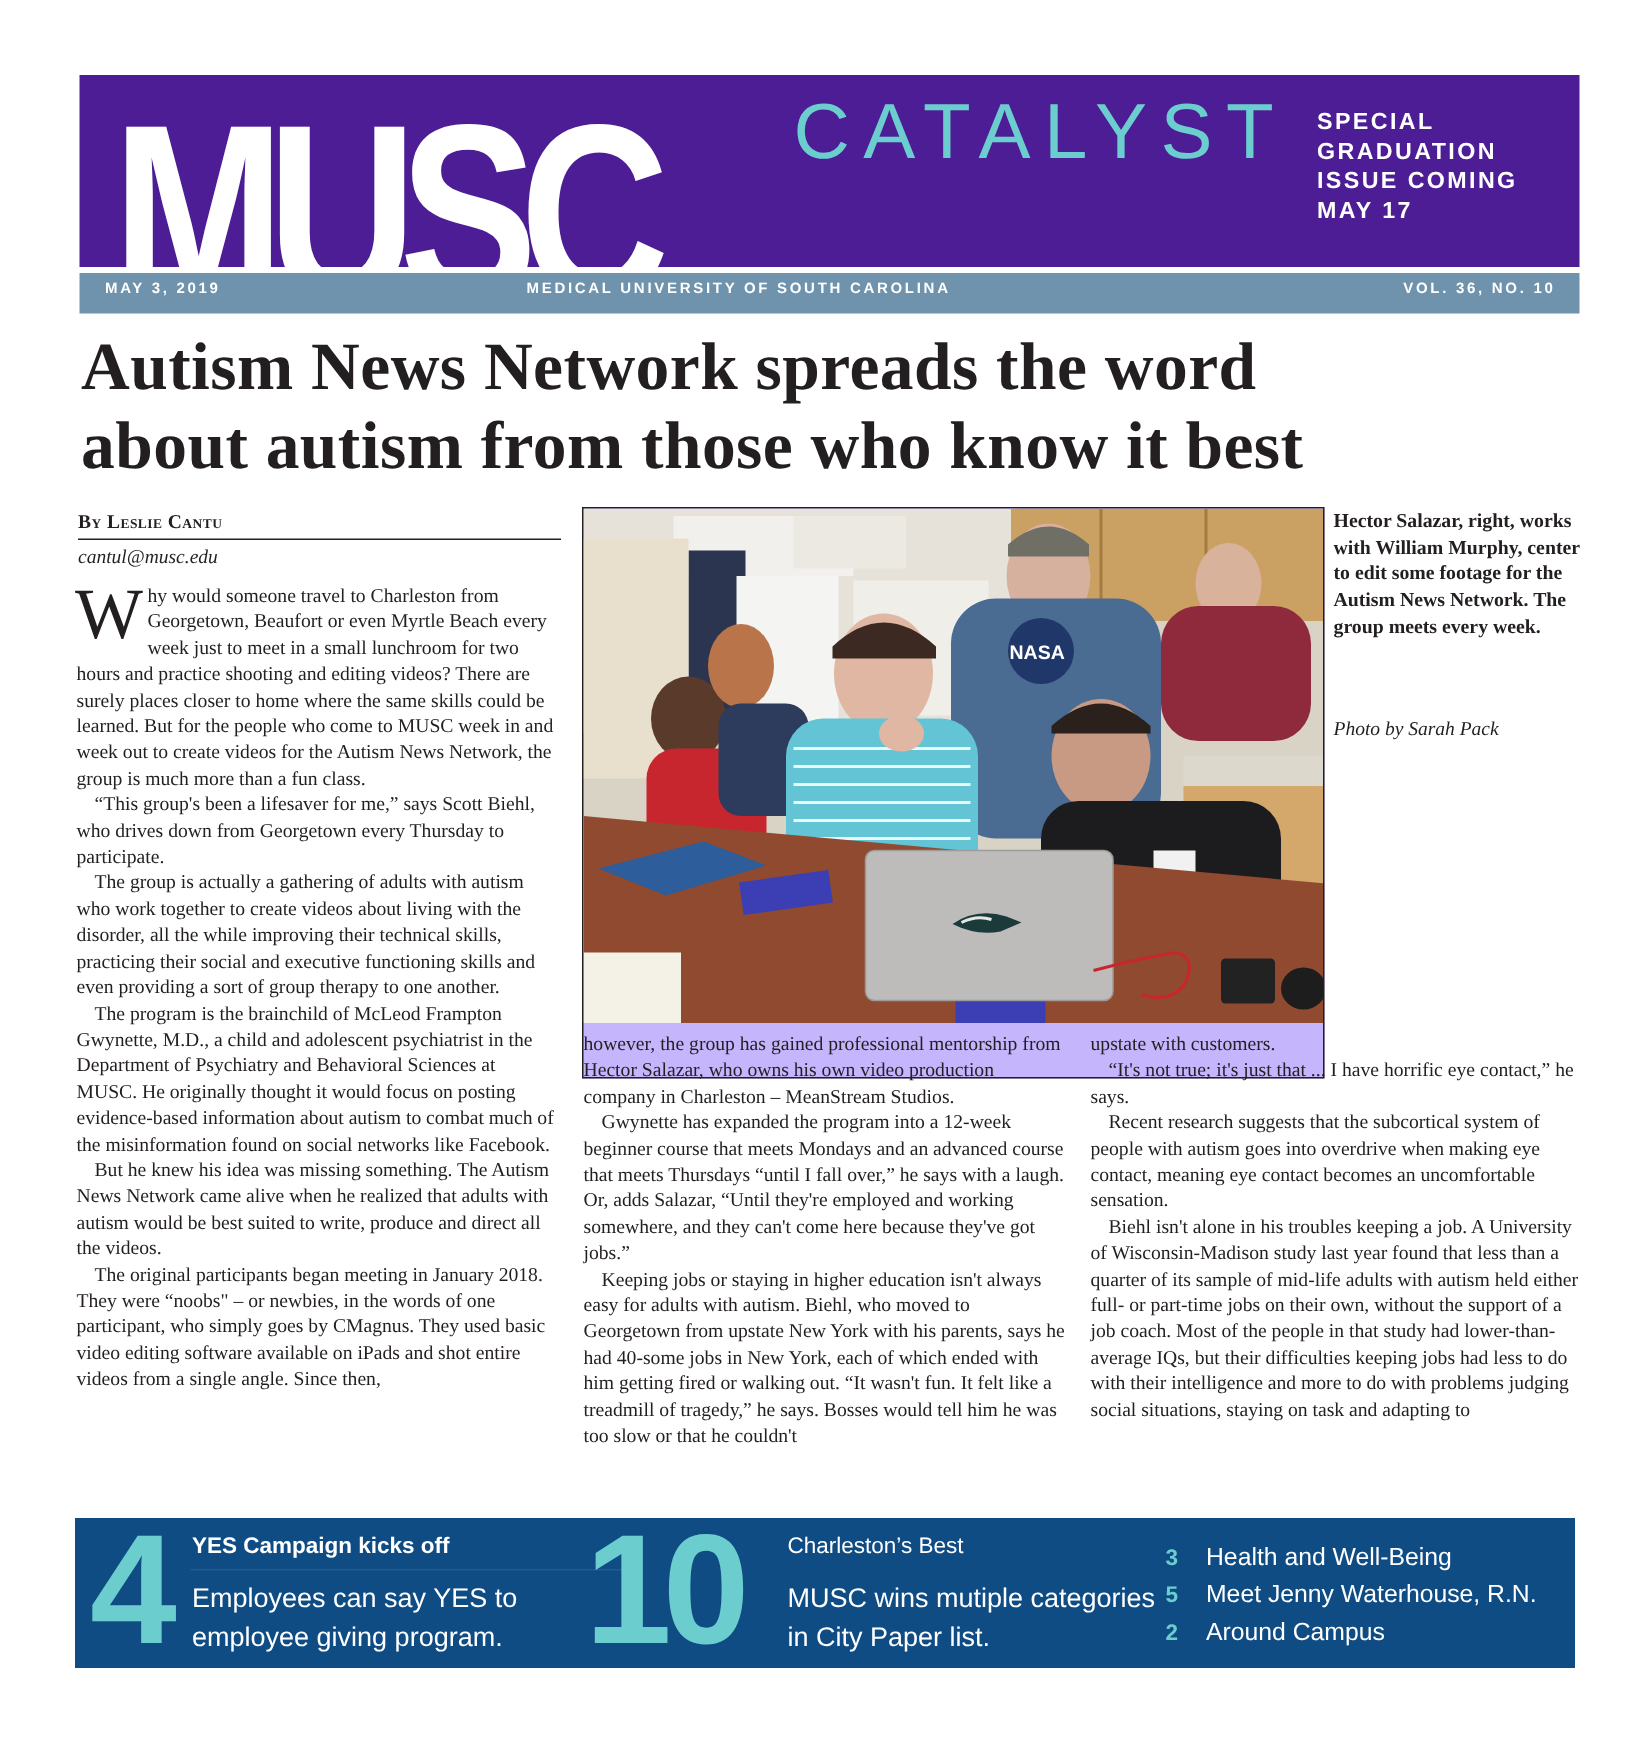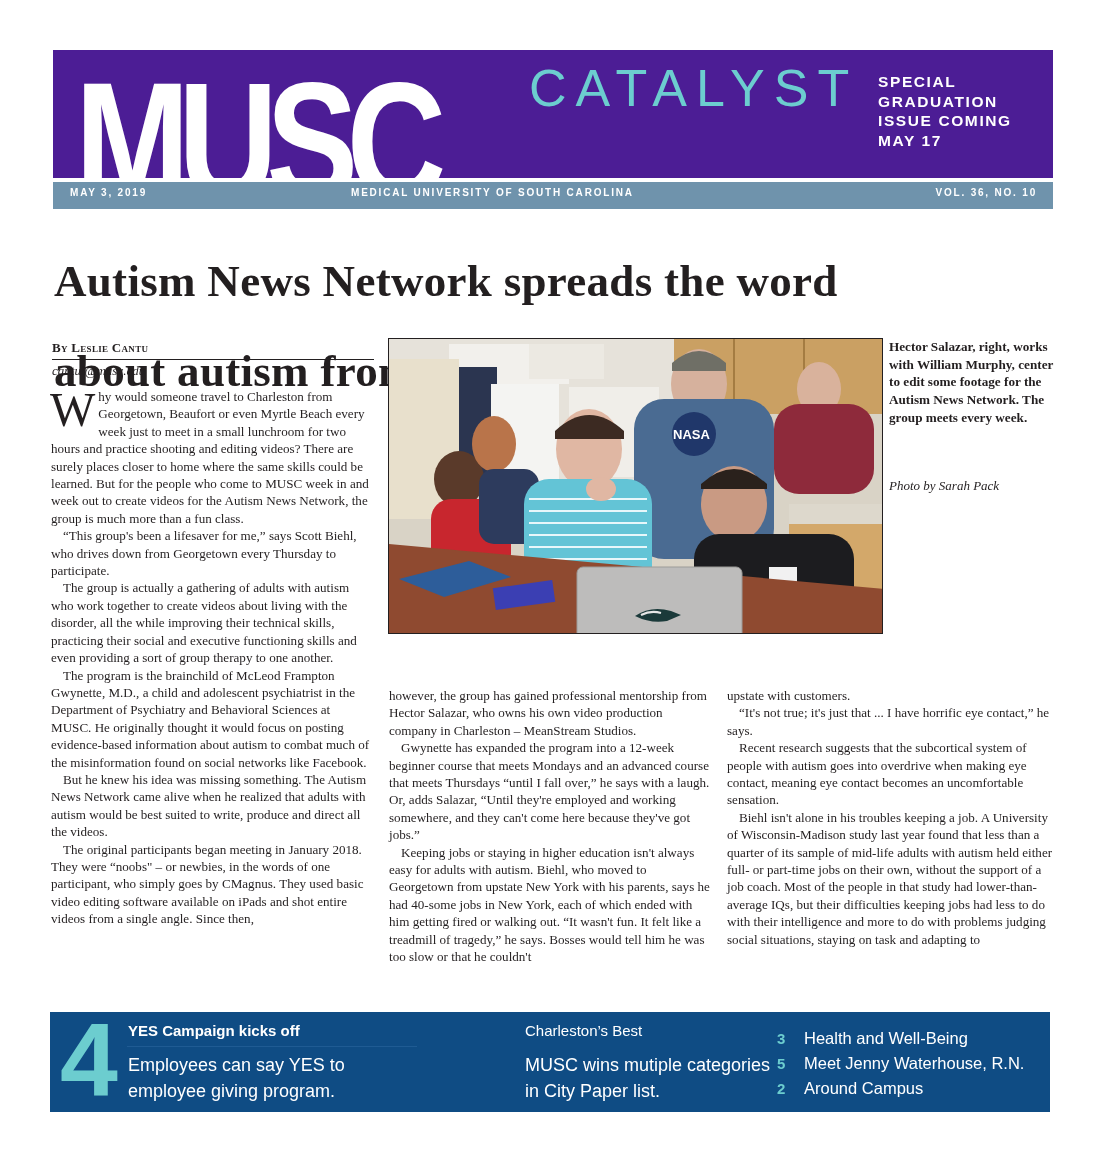--- a/index.html
+++ b/index.html
@@ -45,21 +45,21 @@
   .dl-date { left: 17px; }
   .dl-univ { left: 298px; }
   .dl-vol { right: 16px; }
 
   
   .headline {
     position: absolute; left: 54px; top: 218px; width: 1000px;
     font-family: "Liberation Serif", serif; font-weight: 700;
     font-size: 45px; line-height: 53px; color: #231f20; letter-spacing: 0.3px;
   }
-  .headline span { display: block; margin-top: 37px; }
+  .headline span { display: block; }
 
   
   .byline {
     position: absolute; left: 52px; top: 340px; width: 322px;
     font-size: 13px; font-weight: 700; font-variant: small-caps; letter-spacing: 0.3px;
     padding-bottom: 3px; border-bottom: 1.5px solid #231f20;
   }
   .email {
     position: absolute; left: 52px; top: 363px;
     font-style: italic; font-size: 13px;
@@ -79,22 +79,22 @@
     font-family: "Liberation Serif", serif;
   }
 
   .jump {
     text-align: right; font-style: italic; font-size: 13.5px; margin-top: 1px; padding-right: 6px;
   }
   .jump b { font-style: normal; font-variant: small-caps; font-weight: 700; letter-spacing: 0.5px; }
 
   
   .photo {
-    position: absolute; left: 388px; top: 338px; width: 495px; height: 296px;
-    border: 1.5px solid #231f20; overflow: hidden; background: #7dd3fc;
+    position: absolute; left: 388px; top: 338px; width: 495px; height: 381px;
+    border: 1.5px solid #231f20; overflow: hidden; background: #c4b5fd;
   }
   .caption {
     position: absolute; left: 889px; top: 338px; width: 165px;
     font-size: 13.2px; line-height: 17.7px; font-weight: 700; color: #231f20;
   }
   .credit {
     position: absolute; left: 889px; top: 478px;
     font-style: italic; font-size: 13px; color: #231f20;
   }
 
@@ -243,20 +243,21 @@
   <p>Recent research suggests that the subcortical system of people with autism goes into overdrive when making eye contact, meaning eye contact becomes an uncomfortable sensation.</p>
   <p>Biehl isn't alone in his troubles keeping a job. A University of Wisconsin-Madison study last year found that less than a quarter of its sample of mid-life adults with autism held either full- or part-time jobs on their own, without the support of a job coach. Most of the people in that study had lower-than-average IQs, but their difficulties keeping jobs had less to do with their intelligence and more to do with problems judging social situations, staying on task and adapting to</p>
 </div>
 
 <section class="teaser">
   <div class="big-num num-4">4</div>
   <div class="t-head t1-head">YES Campaign kicks off</div>
   <div class="t1-line"></div>
   <div class="t-body t1-body">Employees can say YES to employee giving program.</div>
 
+  <div class="big-num num-10">10</div>
   <div class="t-head t2-head">Charleston’s Best</div>
   <div class="t-body t2-body">MUSC wins mutiple categories in City Paper list.</div>
 
   <div class="index">
     <div class="index-row">
       <span class="index-num">3</span>
       <span>Health and Well-Being</span>
     </div>
     <div class="index-row">
       <span class="index-num">5</span>

